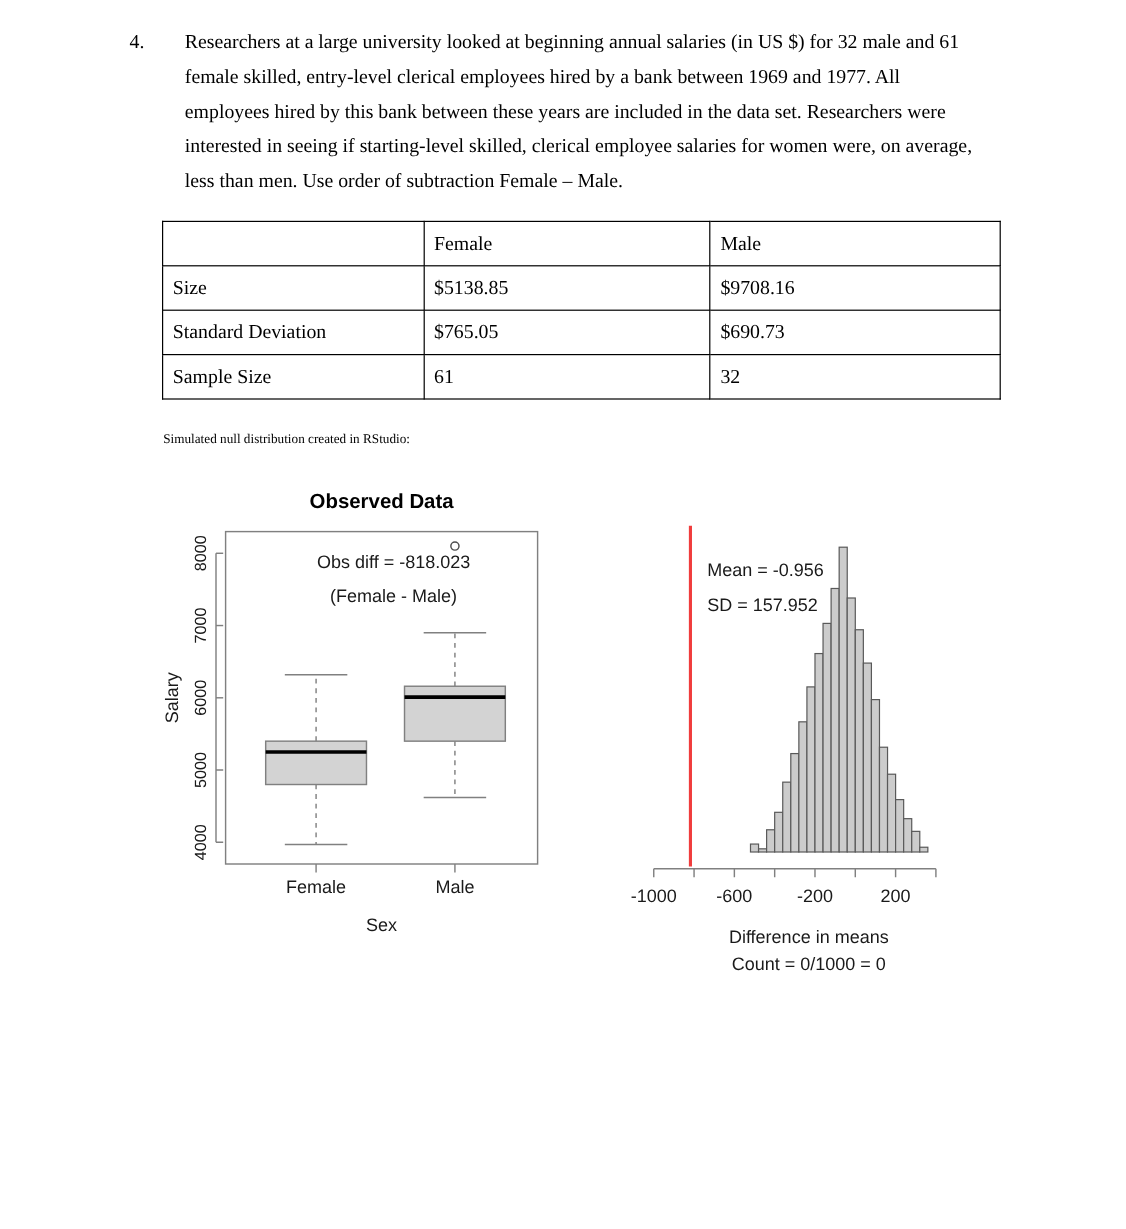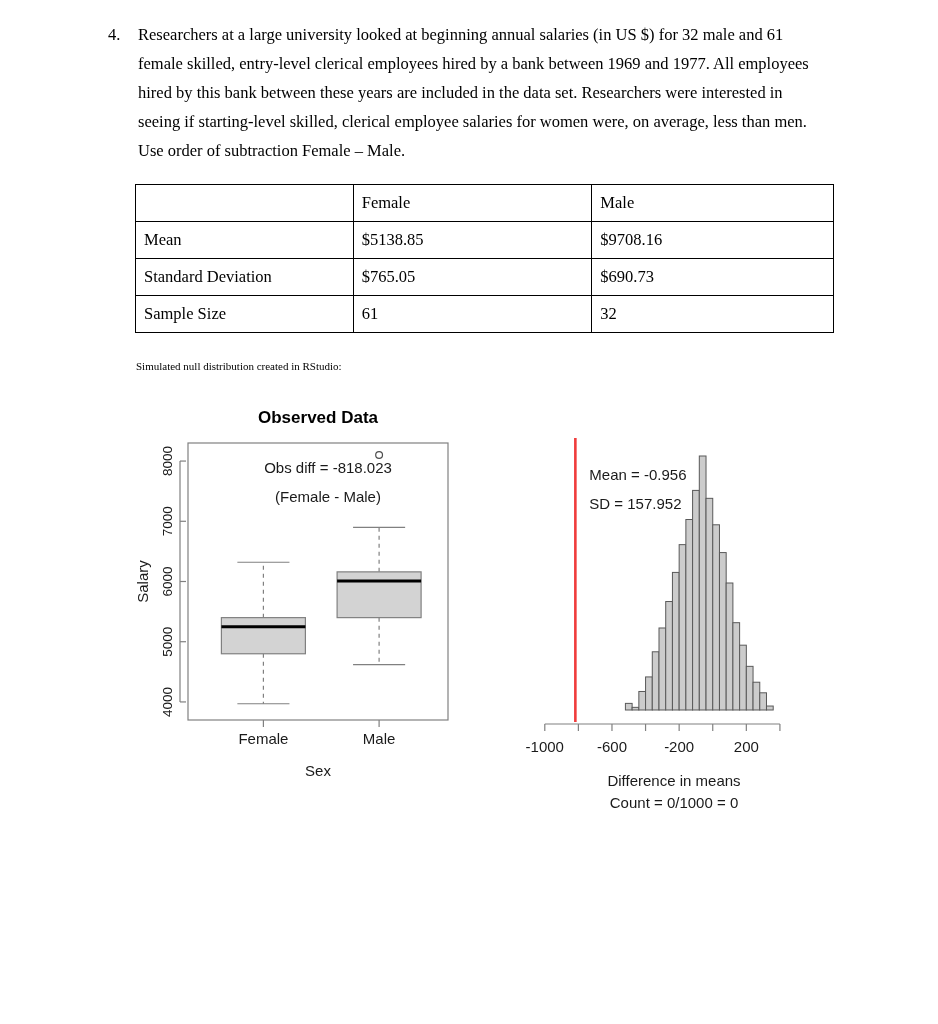--- a/index.html
+++ b/index.html
@@ -31,20 +31,21 @@
     font-size: 16.5px;
     line-height: 29px;
     font-family: "Liberation Serif", serif;
   }
   #question-text {
     flex: 1 1 auto;
     font-size: 16.5px;
     line-height: 29px;
     text-align: left;
     font-family: "Liberation Serif", serif;
+    margin-left: 16px;
   }
 
   
   #stats-table {
     position: absolute;
     left: 135px;
     top: 184px;
     width: 699px;
     border-collapse: collapse;
     font-size: 16.5px;
@@ -107,21 +108,21 @@
     </colgroup>
   <thead>
     <tr>
       <th></th>
       <th>Female</th>
       <th>Male</th>
     </tr>
   </thead>
   <tbody>
     <tr>
-      <td>Mean</td>
+      <td>Size</td>
       <td>$5138.85</td>
       <td>$9708.16</td>
     </tr>
     <tr>
       <td>Standard Deviation</td>
       <td>$765.05</td>
       <td>$690.73</td>
     </tr>
     <tr>
       <td>Sample Size</td>

